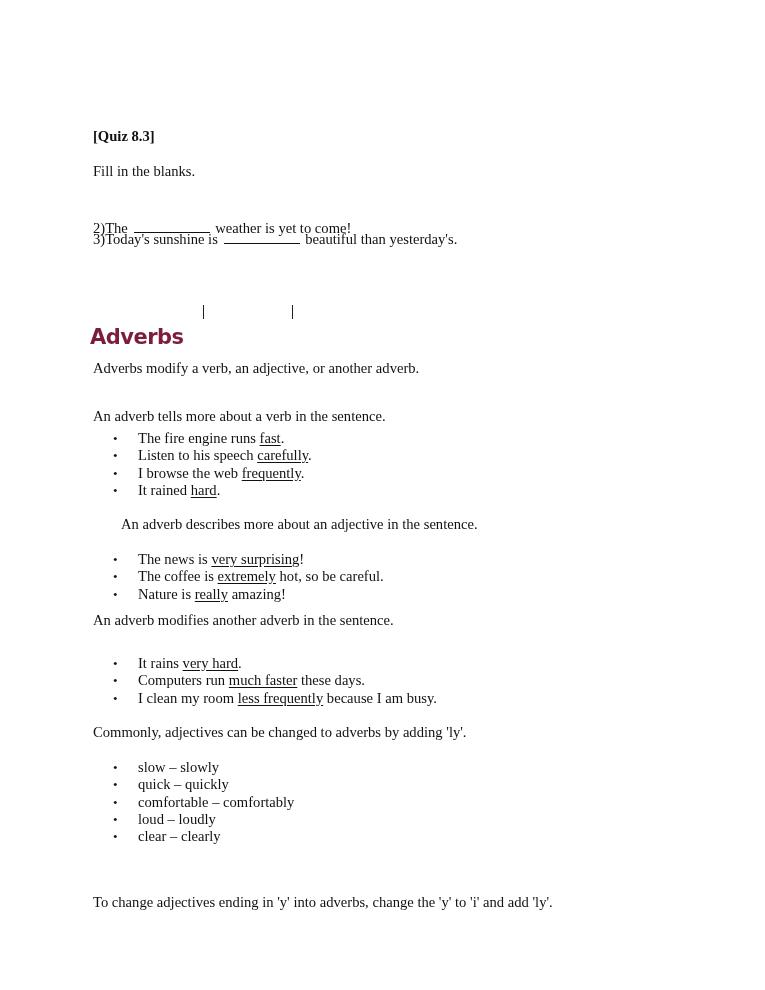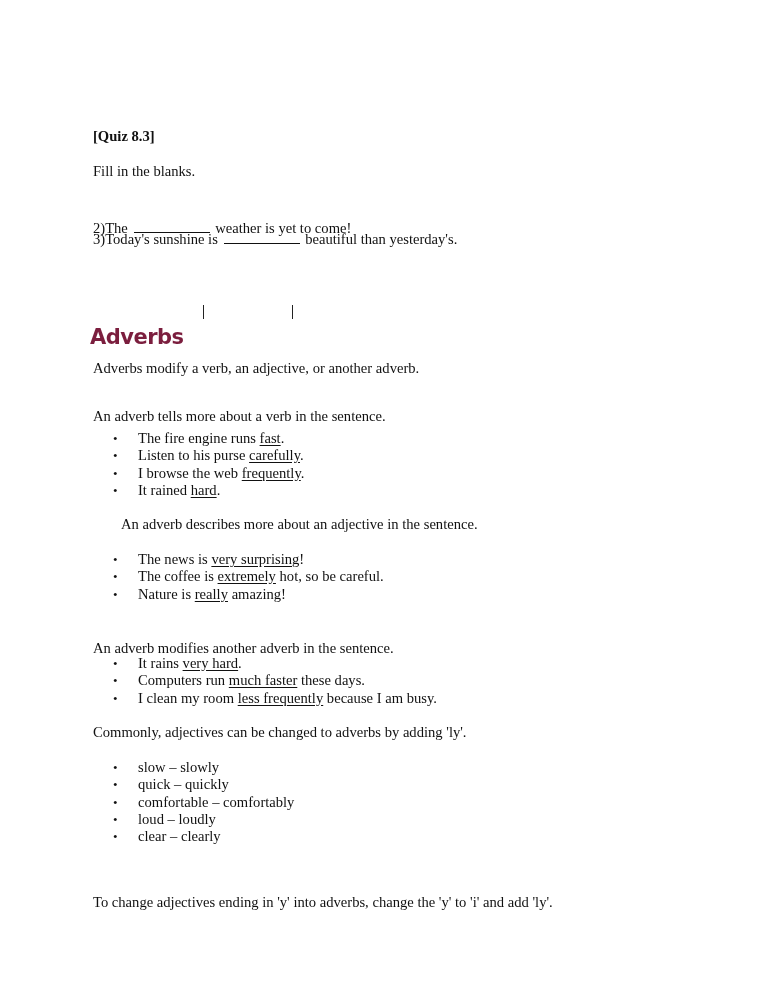--- a/index.html
+++ b/index.html
@@ -53,21 +53,21 @@
       font-weight: bold;
       font-size: 21px;
       line-height: 30px;
       color: #7b1e3e;
       letter-spacing: -0.5px;
     }
     .para { left: 93px; }
     .p-intro { top: 360px; }
     .p-verb { top: 395px; margin-top: 13px; }
     .p-adj { top: 516px; margin-left: 28px; }
-    .p-adv { top: 640px; text-align: right; }
+    .p-adv { top: 612px; text-align: right; }
     .p-ly { top: 724px; }
     .p-y { top: 862px; margin-top: 32px; }
     ul.blist {
       position: absolute;
       left: 0;
       margin: 0;
       padding: 0;
       list-style: none;
     }
     ul.blist li {
@@ -109,21 +109,21 @@
 
   <div class="vbar b1"></div>
   <div class="vbar b2"></div>
 
   <div class="abs heading">Adverbs</div>
   <div class="abs para p-intro">Adverbs modify a verb, an adjective, or another adverb.</div>
 
   <div class="abs para p-verb">An adverb tells more about a verb in the sentence.</div>
   <ul class="blist list-verb">
     <li><span class="bullet">•</span><span>The fire engine runs </span><span class="u">fast</span><span>.</span></li>
-    <li><span class="bullet">•</span><span>Listen to his purse </span><span class="u">carefully</span><span>.</span></li>
+    <li><span class="bullet">•</span><span>Listen to his speech </span><span class="u">carefully</span><span>.</span></li>
     <li><span class="bullet">•</span><span>I browse the web </span><span class="u">frequently</span><span>.</span></li>
     <li><span class="bullet">•</span><span>It rained </span><span class="u">hard</span><span>.</span></li>
   </ul>
 
   <div class="abs para p-adj">An adverb describes more about an adjective in the sentence.</div>
   <ul class="blist list-adj">
     <li><span class="bullet">•</span><span>The news is </span><span class="u">very surprising</span><span>!</span></li>
     <li><span class="bullet">•</span><span>The coffee is </span><span class="u">extremely</span><span> hot, so be careful.</span></li>
     <li><span class="bullet">•</span><span>Nature is </span><span class="u">really</span><span> amazing!</span></li>
   </ul>

